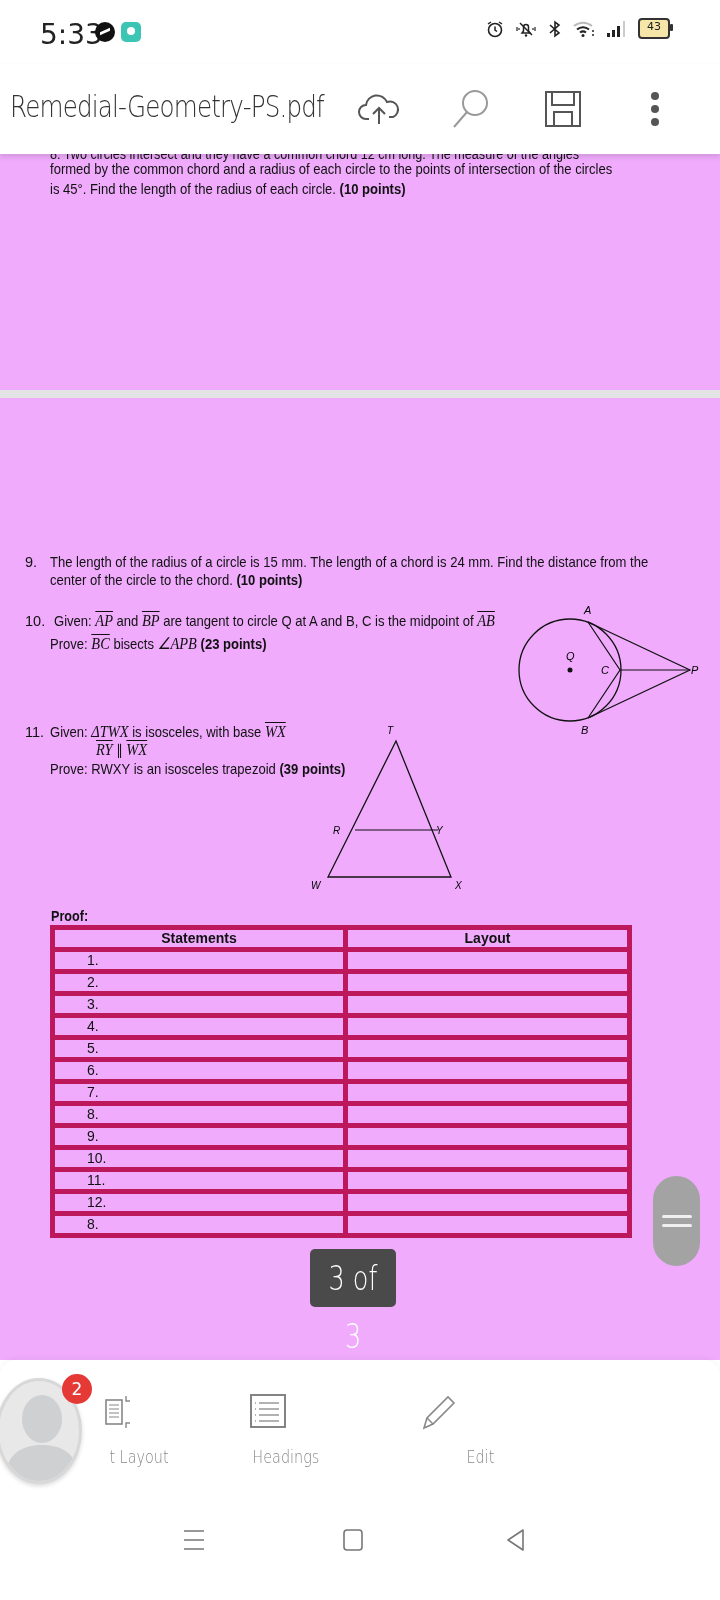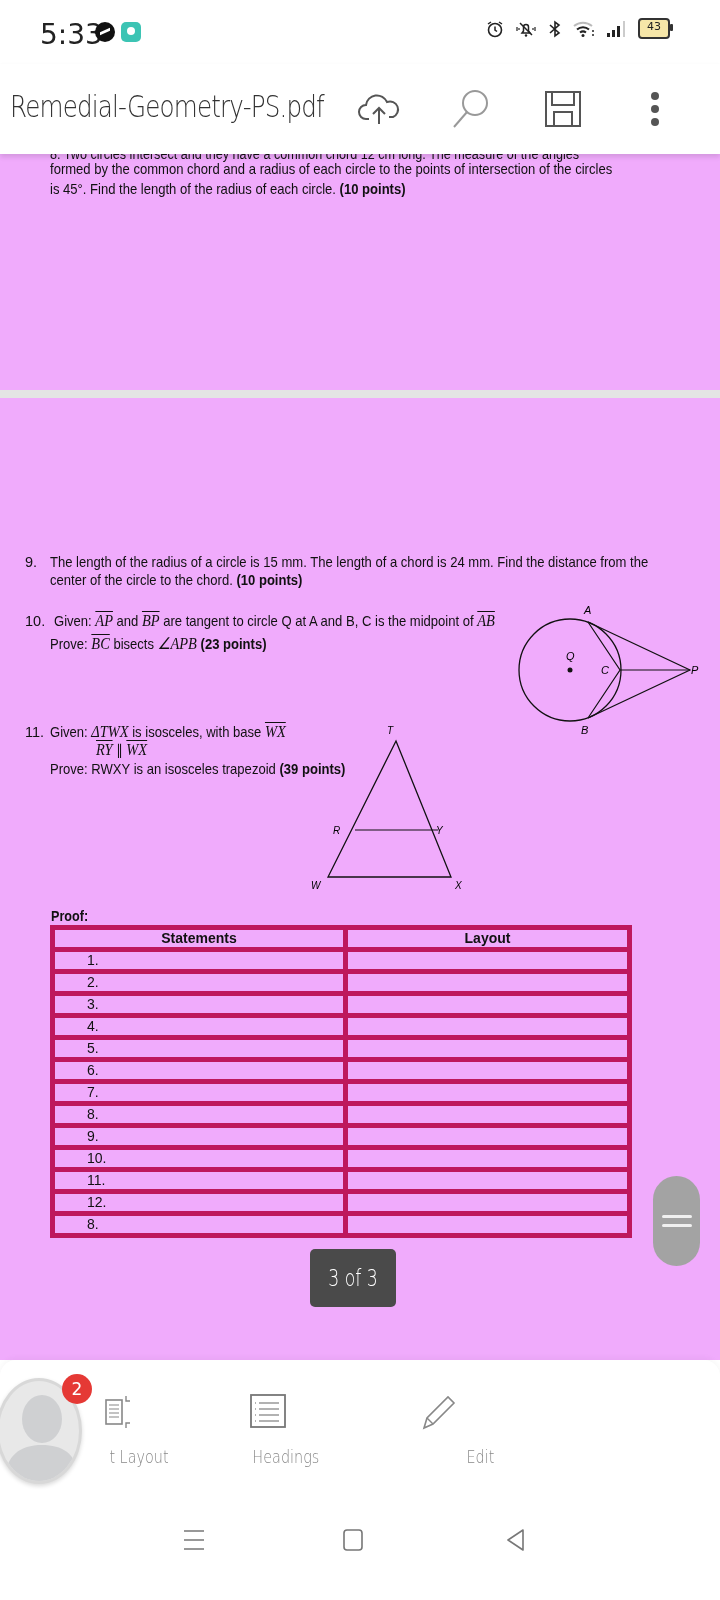--- a/index.html
+++ b/index.html
@@ -36,21 +36,21 @@
   
   .proof-label { position: absolute; left: 51px; top: 754px; font-size: 14px; font-weight: bold; transform: scaleX(0.9); transform-origin: left; }
   table.proof { position: absolute; left: 50px; top: 771px; width: 582px; border-collapse: collapse; font-size: 14px; }
   table.proof th, table.proof td { border: 5px solid #be185d; height: 18.2px; padding: 0; line-height: 17px; }
   table.proof th { font-weight: bold; text-align: center; }
   table.proof td.stmt { width: 293px; padding-left: 32px; }
 
   
   .scroll-handle { position: absolute; left: 653px; top: 1176px; width: 47px; height: 90px; border-radius: 24px; background: #a3a3a3; display: flex; flex-direction: column; align-items: center; justify-content: center; gap: 6px; }
   .scroll-handle span { width: 30px; height: 3px; background: #f0f0f0; border-radius: 2px; }
-  .page-indicator { position: absolute; left: 310px; top: 1249px; width: 86px; height: 58px; background: #4a4a4a; border-radius: 5px; color: #fff; font-size: 23px; text-align: center; line-height: 58px; font-family: "DejaVu Sans", sans-serif; font-weight: 300; transform-origin: center; }
+  .page-indicator { position: absolute; left: 310px; top: 1249px; width: 86px; height: 58px; background: #4a4a4a; border-radius: 5px; color: #fff; font-size: 34px; text-align: center; line-height: 58px; font-family: "DejaVu Sans", sans-serif; font-weight: 300; transform-origin: center; }
   .page-indicator span { display: inline-block; transform: scaleX(0.75); }
 
   
   .bottom-toolbar { position: absolute; left: 0; top: 1360px; width: 720px; height: 140px; background: #fff; border-radius: 16px 16px 0 0; box-shadow: 0 -2px 6px rgba(0,0,0,0.04); }
   .tool { position: absolute; top: 28px; width: 120px; text-align: right; }
   .tool .icon { height: 48px; display: flex; justify-content: center; align-items: center; }
   .tool .label { margin-top: 10px; font-size: 18px; color: #888; font-family: "DejaVu Sans", sans-serif; font-weight: 300; transform: scaleX(0.8); display: inline-block; }
   .tool.share .label { color: #333; }
 
   .avatar { position: absolute; left: -4px; top: 1378px; width: 86px; height: 106px; border-radius: 50%; background: #e8e8e8; border: 3px solid #d8d8d8; overflow: hidden; box-shadow: 0 2px 4px rgba(0,0,0,0.15); }

